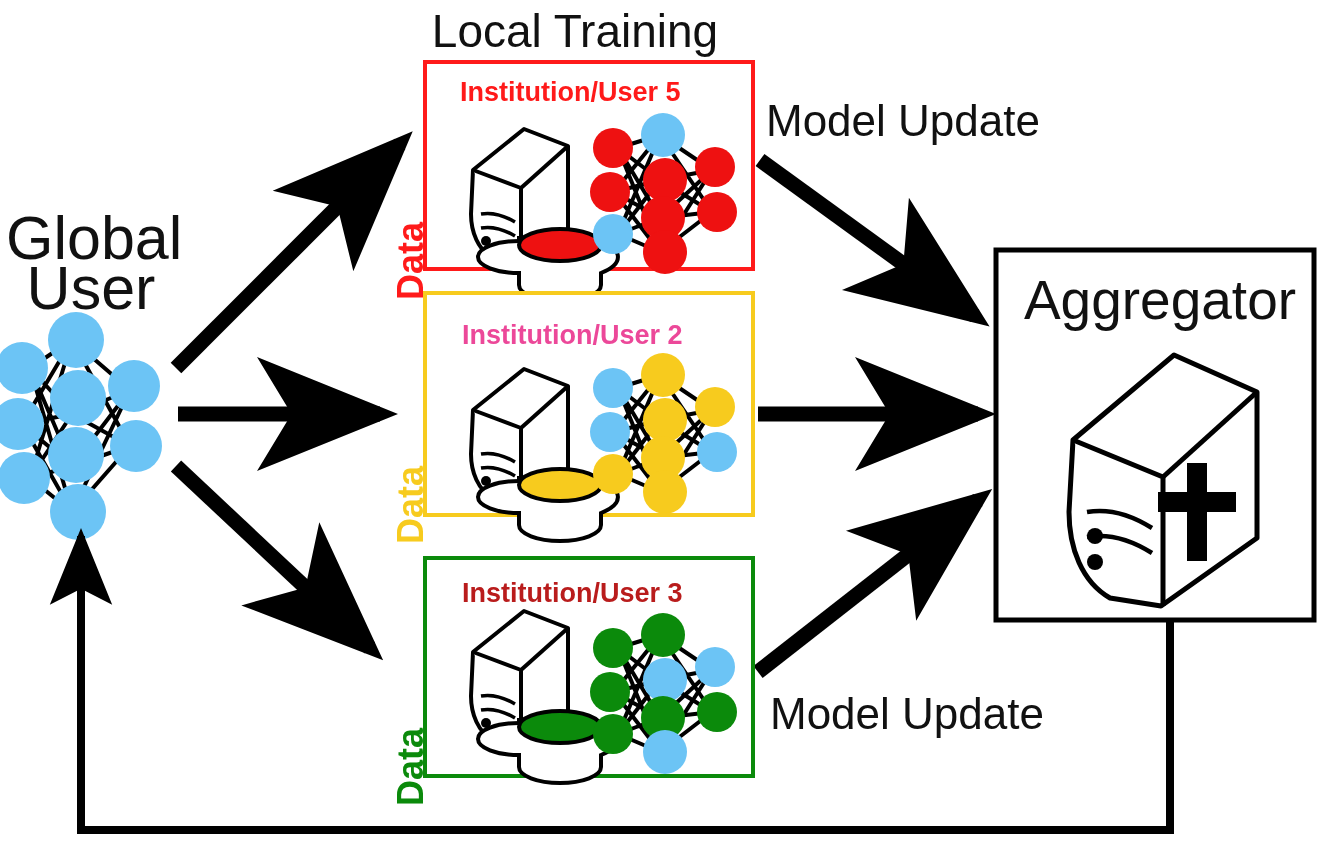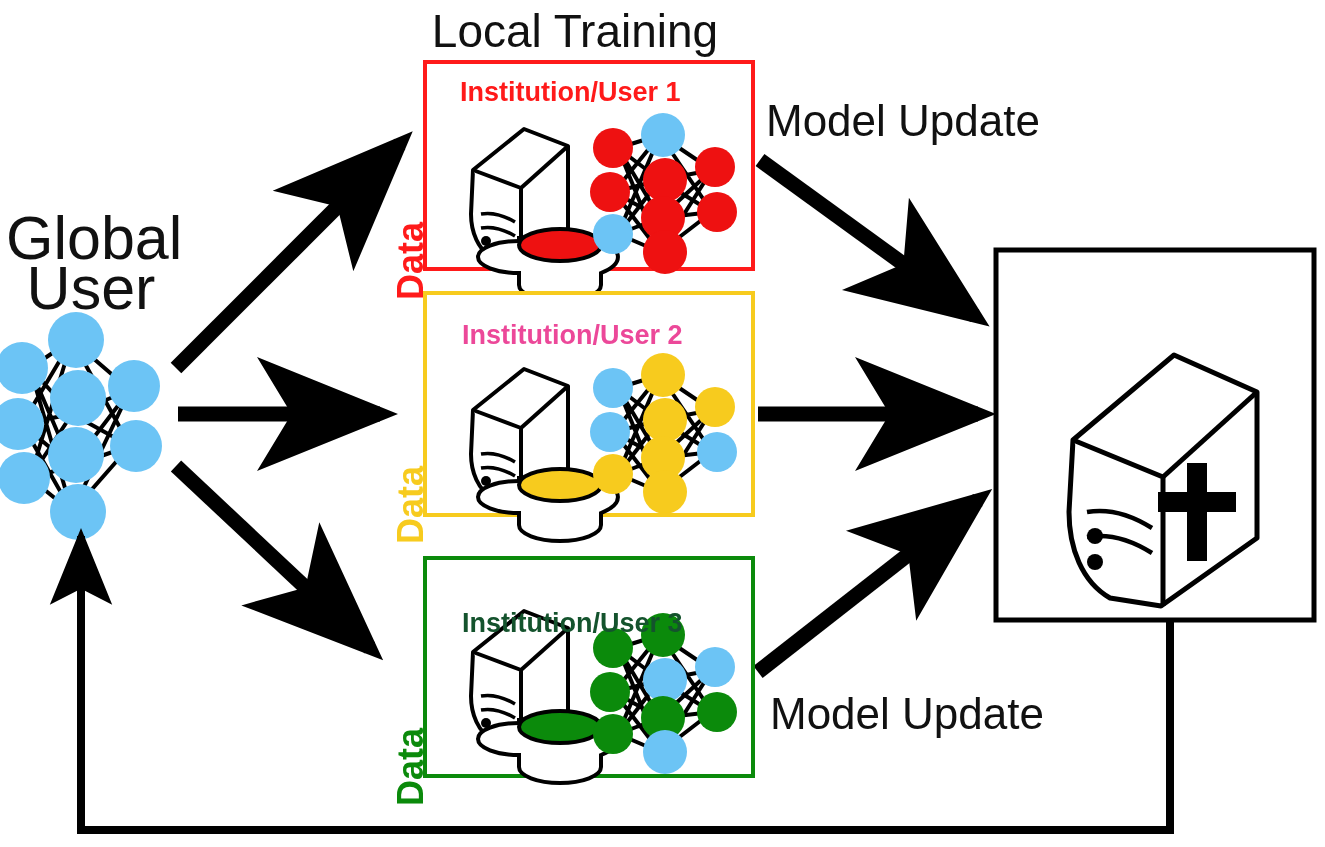--- a/index.html
+++ b/index.html
@@ -210,23 +210,24 @@
 
   <div class="lbl" id="global-model-label">
     <div>Global</div>
     <div>User</div>
   </div>
 
   <div class="lbl" id="model-update-top">Model Update</div>
 
   <div class="lbl" id="model-update-bottom">Model Update</div>
 
-
-  <div class="panel-title" style="left:460px;top:77px;color:#FF1A1A;">Institution/User 1</div>
+  <div class="lbl" id="aggregator-label">Aggregator</div>
+
+  <div class="panel-title" style="left:460px;top:77px;color:#FF1A1A;">Institution/User 5</div>
   <div class="data-label" style="left:432px;top:258px;color:#FF1A1A;">Data</div>
 
   <div class="panel-title" style="left:462px;top:320px;color:#ec4899;">Institution/User 2</div>
   <div class="data-label" style="left:432px;top:502px;color:#F7CB1E;">Data</div>
 
-  <div class="panel-title" style="left:462px;top:608px;color:#14532d;">Institution/User 3</div>
+  <div class="panel-title" style="left:462px;top:578px;color:#b91c1c;">Institution/User 3</div>
   <div class="data-label" style="left:432px;top:764px;color:#0B8A0B;">Data</div>
 
 </div>
 
 </body></html>

